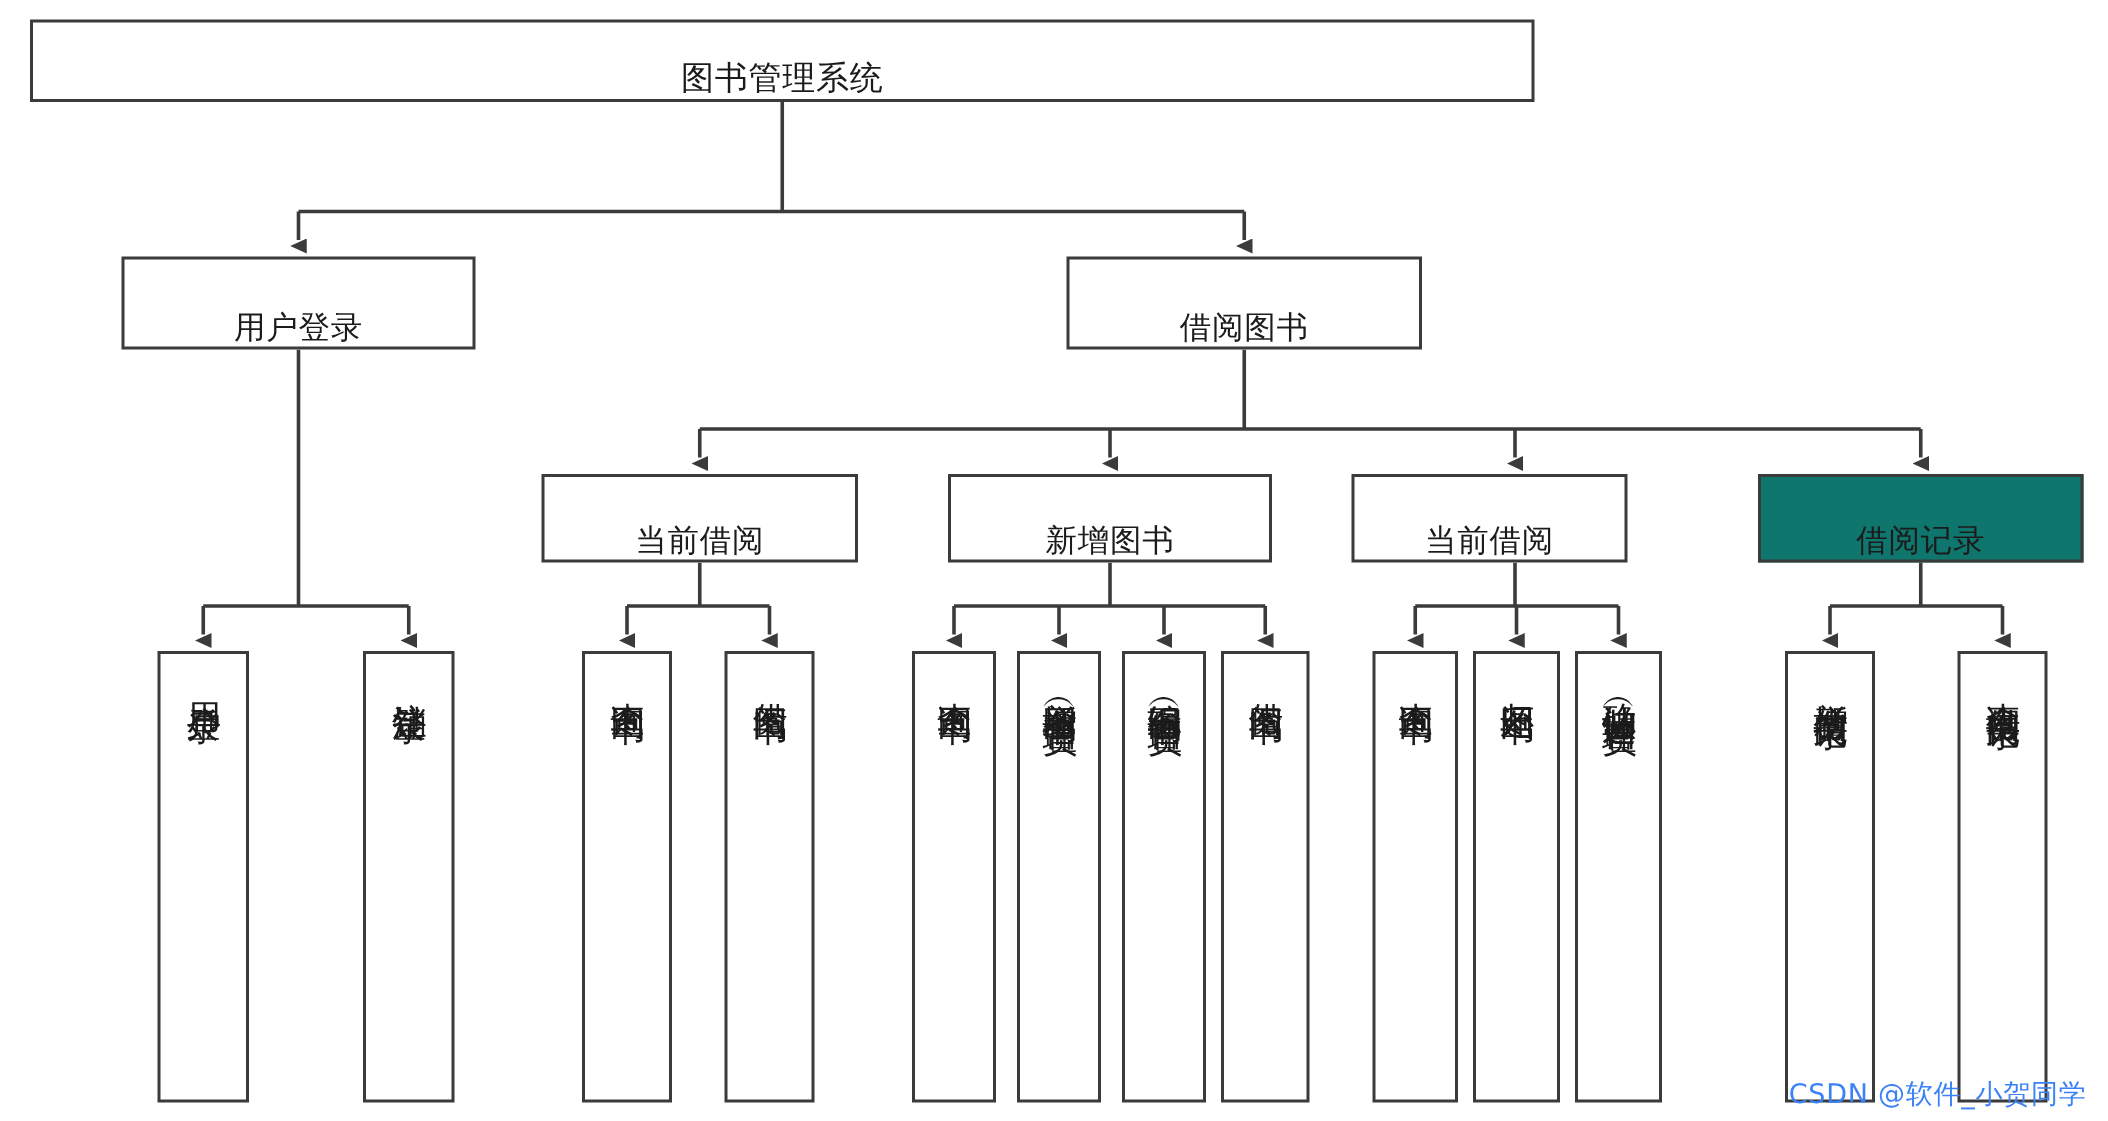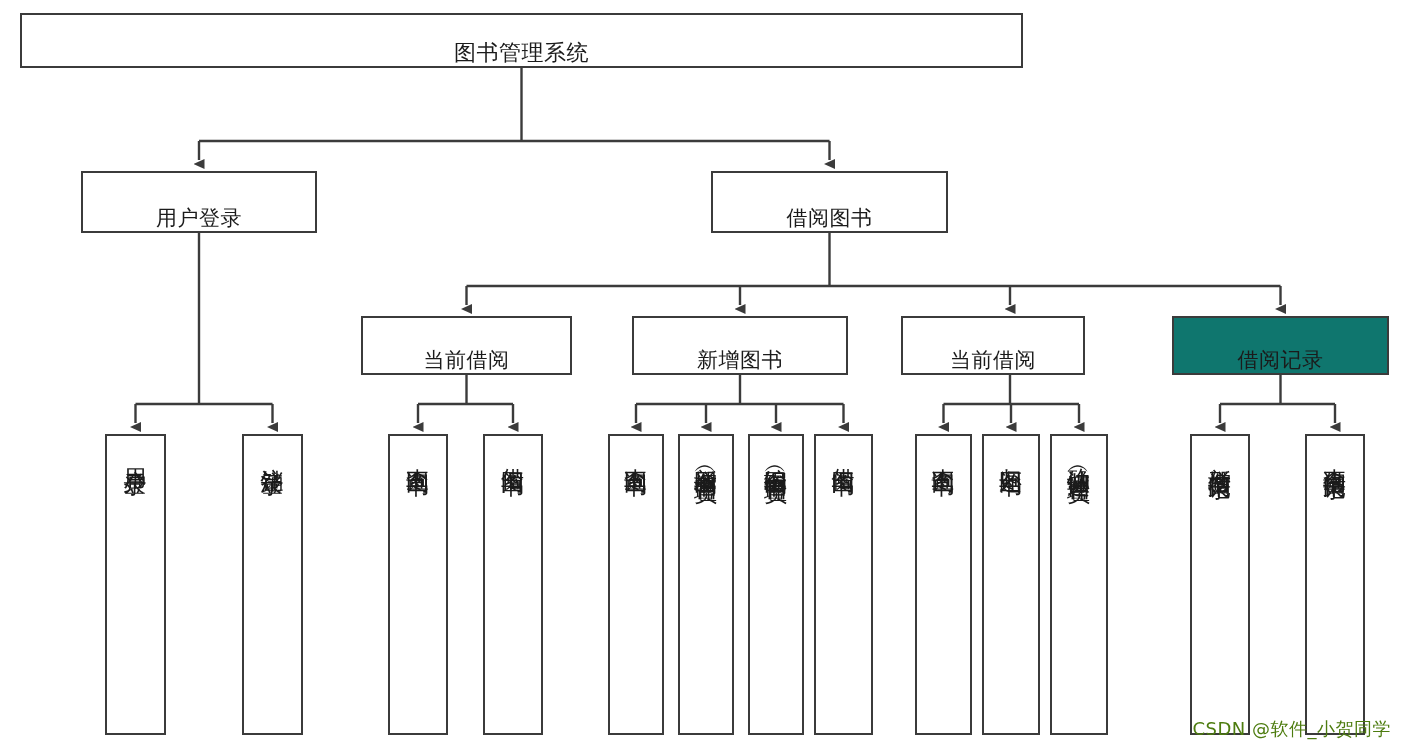--- a/index.html
+++ b/index.html
@@ -61,21 +61,21 @@
     white-space: nowrap;
   }
   .node.root .label {
     font-size: 22px;
   }
   .watermark {
     position: absolute;
     right: 14px;
     bottom: 6px;
     font-size: 18px;
-    color: #4d7c0f;
+    color: #3b82f6;
     letter-spacing: 0.5px;
     white-space: nowrap;
   }
 </style>
 </head>
 <body>
 
 <div id="canvas">
 
   <svg class="edges" viewBox="0 0 1405 747" xmlns="http://www.w3.org/2000/svg">

